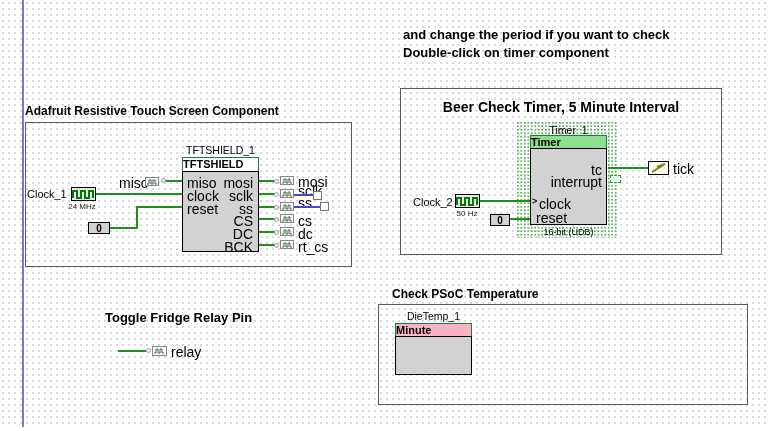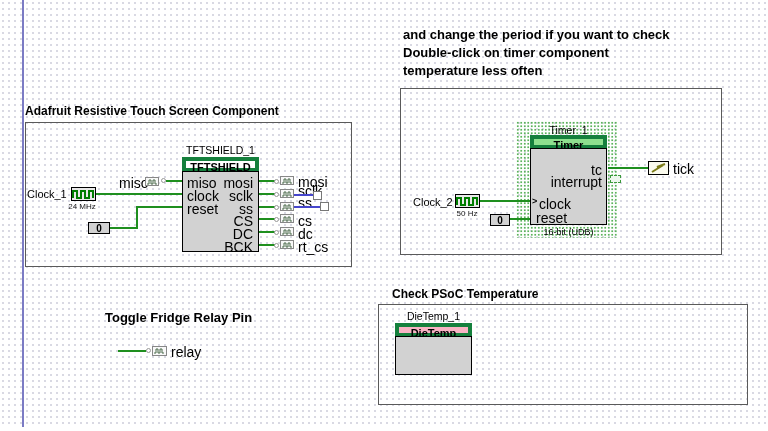--- a/index.html
+++ b/index.html
@@ -6,22 +6,22 @@
   .stage{position:relative;width:768px;height:431px;background:#ffffff;
          font-family:"Liberation Sans",sans-serif;color:#000;overflow:hidden;}
   .grid{position:absolute;left:0;top:0;width:768px;height:424px;
         background-image:radial-gradient(circle,#d9d9e3 0.9px,transparent 1.1px);
         background-size:6px 6px;}
   .vline{position:absolute;left:22px;top:0;width:2px;height:427px;background:#7b7bc4;}
   .groupbox{position:absolute;border:1px solid #5a5a5a;box-sizing:border-box;}
   .heading{position:absolute;font-weight:bold;white-space:nowrap;}
   .note{position:absolute;font-weight:bold;font-size:13px;line-height:18px;white-space:nowrap;}
   .comp-title{position:absolute;font-size:10.5px;text-align:center;white-space:nowrap;}
-  .comp-header{position:absolute;border:4px solid #15803d;font-weight:bold;font-size:11px;
-               text-align:center;box-sizing:border-box;background:#fff;}
+  .comp-header{position:absolute;border:1px solid #15803d;font-weight:bold;font-size:11px;
+               box-sizing:border-box;background:#fff;}
   .comp-body{position:absolute;background:#d2d2d2;border:1px solid #000;box-sizing:border-box;}
   .pinlbl{position:absolute;font-size:14px;white-space:nowrap;}
   .wire{position:absolute;background:#1f8f1f;}
   .wire-b{position:absolute;background:#4646cc;}
   .pinbox{position:absolute;width:14px;height:9px;background:#f8f8f8;border:1px solid #888;
           box-sizing:border-box;display:flex;align-items:center;justify-content:center;overflow:hidden;}
   .node{position:absolute;width:5px;height:5px;background:#fff;border:1px solid #999;
         box-sizing:border-box;border-radius:50%;}
   .term{position:absolute;width:9px;height:9px;background:#fff;border:1px solid #777;box-sizing:border-box;}
   .const{position:absolute;background:#d2d2d2;border:1px solid #000;box-sizing:border-box;
@@ -41,21 +41,20 @@
 </head>
 <body>
 
 <div class="stage">
   <div class="grid"></div>
   <div class="vline"></div>
 
   <div class="note" style="left:403px;top:26px;">
     <div>and change the period if you want to check</div>
     <div>Double-click on timer component</div>
-    <div>temperature less often</div>
   </div>
 
   <div class="heading" style="left:25px;top:104px;width:327px;text-align:left;font-size:12px;">Adafruit Resistive Touch Screen Component</div>
   <div class="groupbox" style="left:25px;top:122px;width:327px;height:145px;"></div>
 
   <div class="comp-title" style="left:182px;top:144px;width:77px;">TFTSHIELD_1</div>
   <div class="comp-header" style="left:182px;top:157px;width:77px;height:15px;line-height:13px;">TFTSHIELD</div>
   <div class="comp-body" style="left:182px;top:171px;width:77px;height:81px;"></div>
 
   <div class="pinlbl" style="left:187px;top:175px;">miso</div>
@@ -142,20 +141,21 @@
   <div class="pinlbl" style="left:298px;top:213px;">cs</div>
   <div class="pinlbl" style="left:298px;top:226px;">dc</div>
   <div class="pinlbl" style="left:298px;top:239px;">rt_cs</div>
 
   <div class="wire-b" style="left:294px;top:194px;width:20px;height:2px;"></div>
   <div class="term" style="left:313px;top:191px;"></div>
   <div class="wire-b" style="left:294px;top:206px;width:27px;height:2px;"></div>
   <div class="term" style="left:320px;top:202px;"></div>
 
   <div class="groupbox" style="left:400px;top:88px;width:322px;height:167px;"></div>
+  <div class="heading" style="left:400px;top:99px;width:322px;text-align:center;font-size:14px;">Beer Check Timer, 5 Minute Interval</div>
 
   <div class="hatch" style="left:516px;top:121px;width:102px;height:117px;"></div>
   <div class="comp-title" style="left:530px;top:124px;width:77px;">Timer_1</div>
   <div class="comp-header" style="left:530px;top:135px;width:77px;height:14px;line-height:12px;background:#8ee08e;">Timer</div>
   <div class="comp-body" style="left:530px;top:148px;width:77px;height:77px;"></div>
 
   <div class="pinlbl r" style="left:530px;top:162px;width:72px;">tc</div>
   <div class="pinlbl r" style="left:530px;top:174px;width:72px;">interrupt</div>
   <div class="chev" style="left:532px;top:197px;">&gt;</div>
   <div class="pinlbl" style="left:539px;top:196px;">clock</div>
@@ -189,15 +189,15 @@
   <div class="pinbox" style="left:152px;top:346px;width:15px;height:10px;">
     <svg width="11" height="6" viewBox="0 0 11 6">
         <polyline points="0,5 2,5 2,1 4,1 4,5 6,5 6,1 8,1 8,5 10,5" fill="none" stroke="#4a6a4a" stroke-width="1"></polyline>
       </svg>
   </div>
   <div class="pinlbl" style="left:171px;top:344px;">relay</div>
 
   <div class="heading" style="left:392px;top:287px;font-size:12px;">Check PSoC Temperature</div>
   <div class="groupbox" style="left:378px;top:304px;width:370px;height:101px;"></div>
   <div class="comp-title" style="left:395px;top:310px;width:77px;">DieTemp_1</div>
-  <div class="comp-header" style="left:395px;top:323px;width:77px;height:14px;line-height:12px;background:#f8b4c4;">DieTemp</div>
+  <div class="comp-header" style="left:395px;top:323px;width:77px;height:14px;line-height:12px;background:#f8b4c4;">Minute</div>
   <div class="comp-body" style="left:395px;top:336px;width:77px;height:39px;"></div>
 </div>
 
 </body></html>

